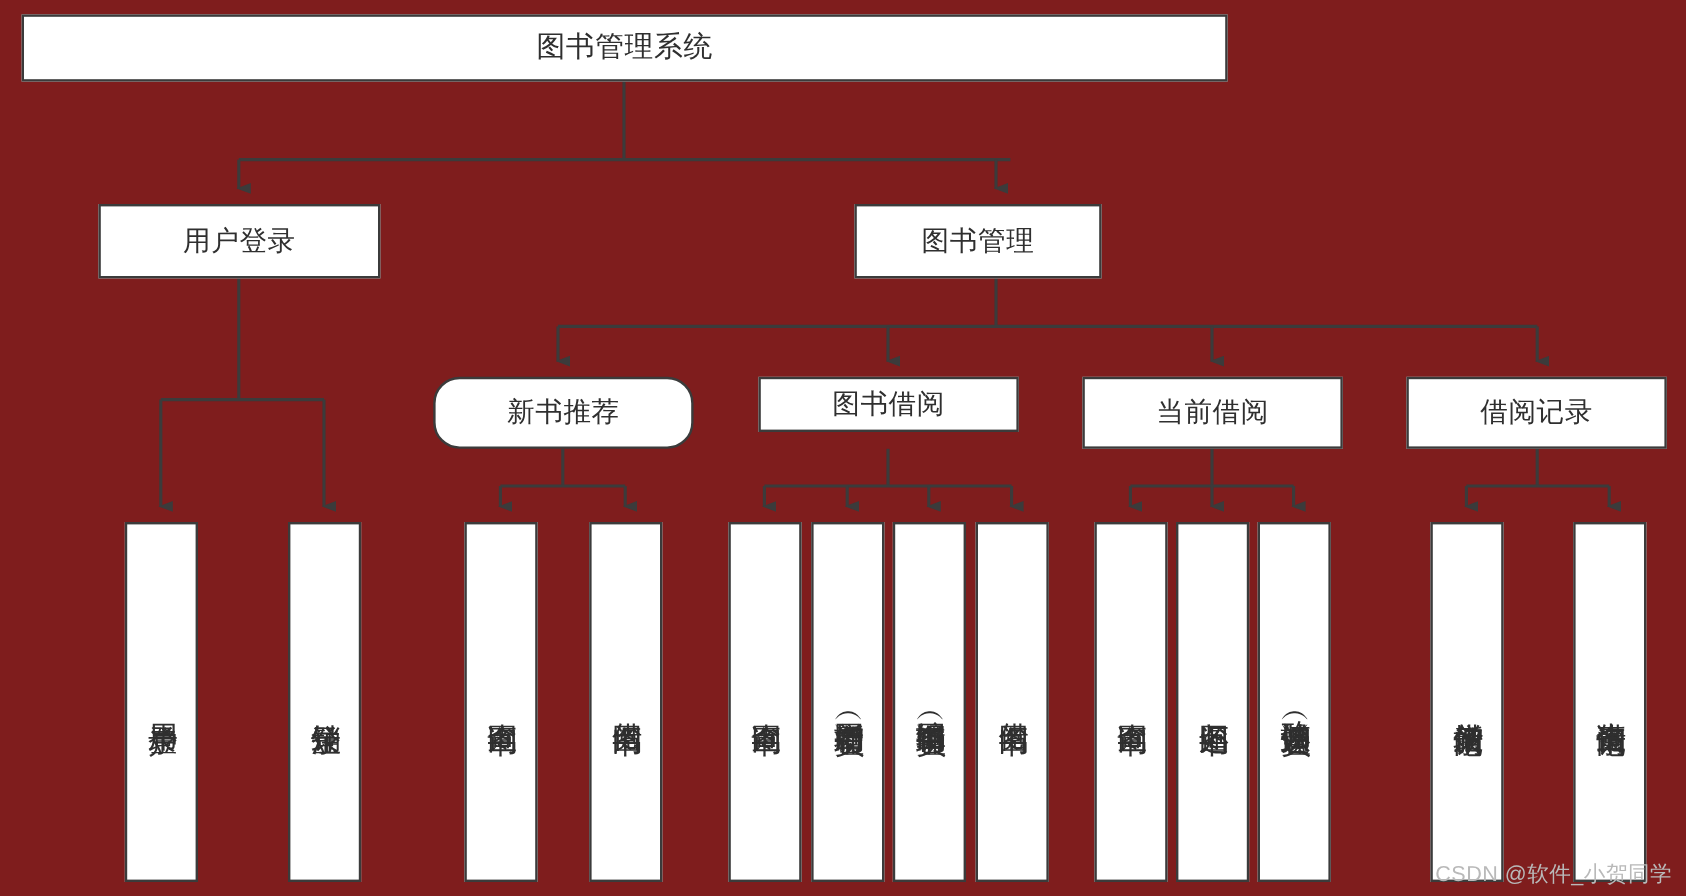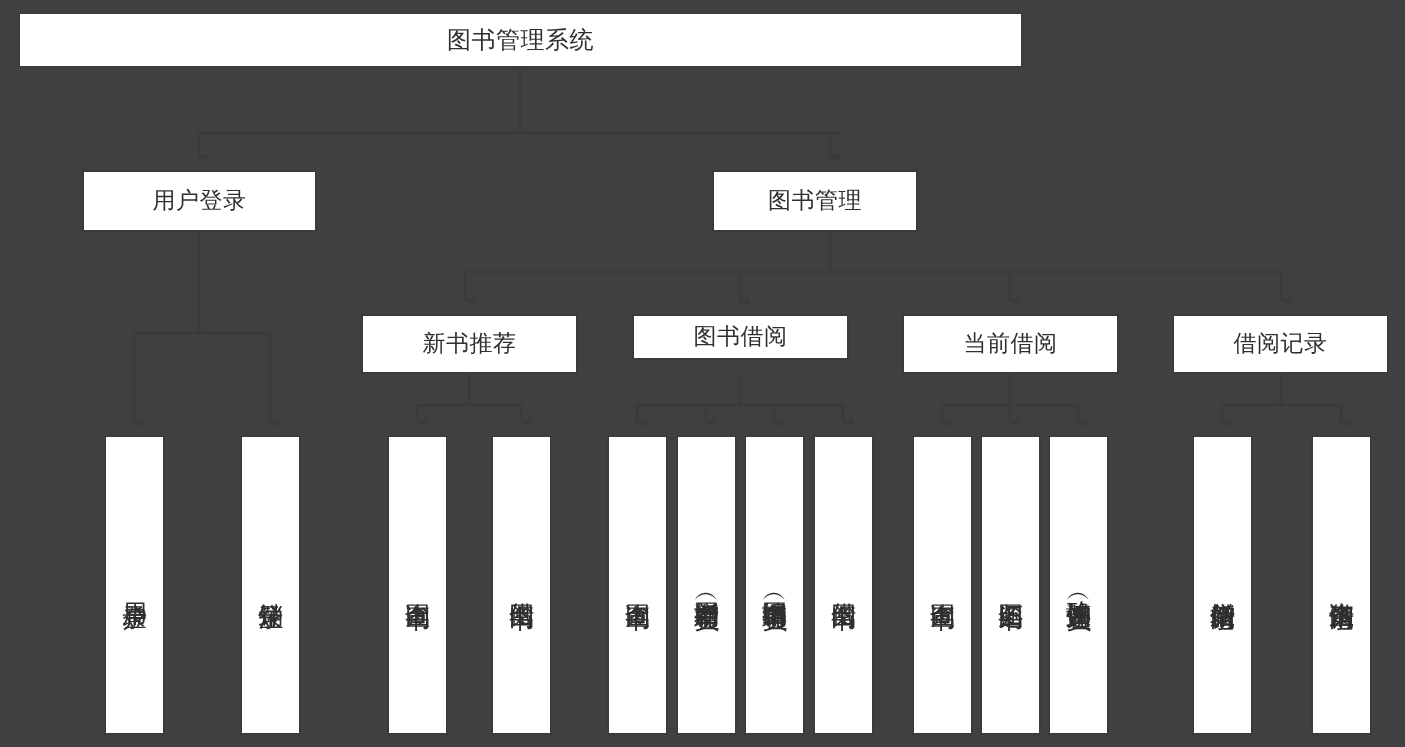--- a/index.html
+++ b/index.html
@@ -10,21 +10,21 @@
   body {
     width: 1405px;
     height: 747px;
     font-family: "Liberation Sans", "DejaVu Sans", sans-serif;
     overflow: hidden;
   }
   #diagram-root {
     position: relative;
     width: 1405px;
     height: 747px;
-    background: #404040;
+    background: #7f1d1d;
   }
   svg#flow-svg {
     position: absolute;
     left: 0;
     top: 0;
     width: 1405px;
     height: 747px;
   }
   .node-box {
     position: absolute;
@@ -133,21 +133,21 @@
   </div>
 
   <div class="node-box" style="left:82px; top:170px; width:235px; height:62px;">
     <span class="node-label-h">用户登录</span>
   </div>
 
   <div class="node-box" style="left:712px; top:170px; width:206px; height:62px;">
     <span class="node-label-h">图书管理</span>
   </div>
 
-  <div class="node-box" style="left:361px; top:314px; width:217px; height:60px;">
+  <div class="node-box" style="left:361px; top:314px; width:217px; height:60px;border-radius:22px;">
     <span class="node-label-h">新书推荐</span>
   </div>
 
   <div class="node-box" style="left:632px; top:314px; width:217px; height:46px;">
     <span class="node-label-h">图书借阅</span>
   </div>
 
   <div class="node-box" style="left:1172px; top:314px; width:217px; height:60px;">
     <span class="node-label-h">借阅记录</span>
   </div>
@@ -193,14 +193,15 @@
     <span class="node-label-v">确认归还（管理员）</span>
   </div>
 
   <div class="leaf-box" style="left:1192px; top:435px; width:61px; height:300px;">
     <span class="node-label-v">新增借阅记录</span>
   </div>
   <div class="leaf-box" style="left:1311px; top:435px; width:61px; height:300px;">
     <span class="node-label-v">查询借阅记录</span>
   </div>
 
+  <div class="watermark" style="left:1196px; top:716px;">CSDN @软件_小贺同学</div>
 
 </div>
 
 </body></html>

